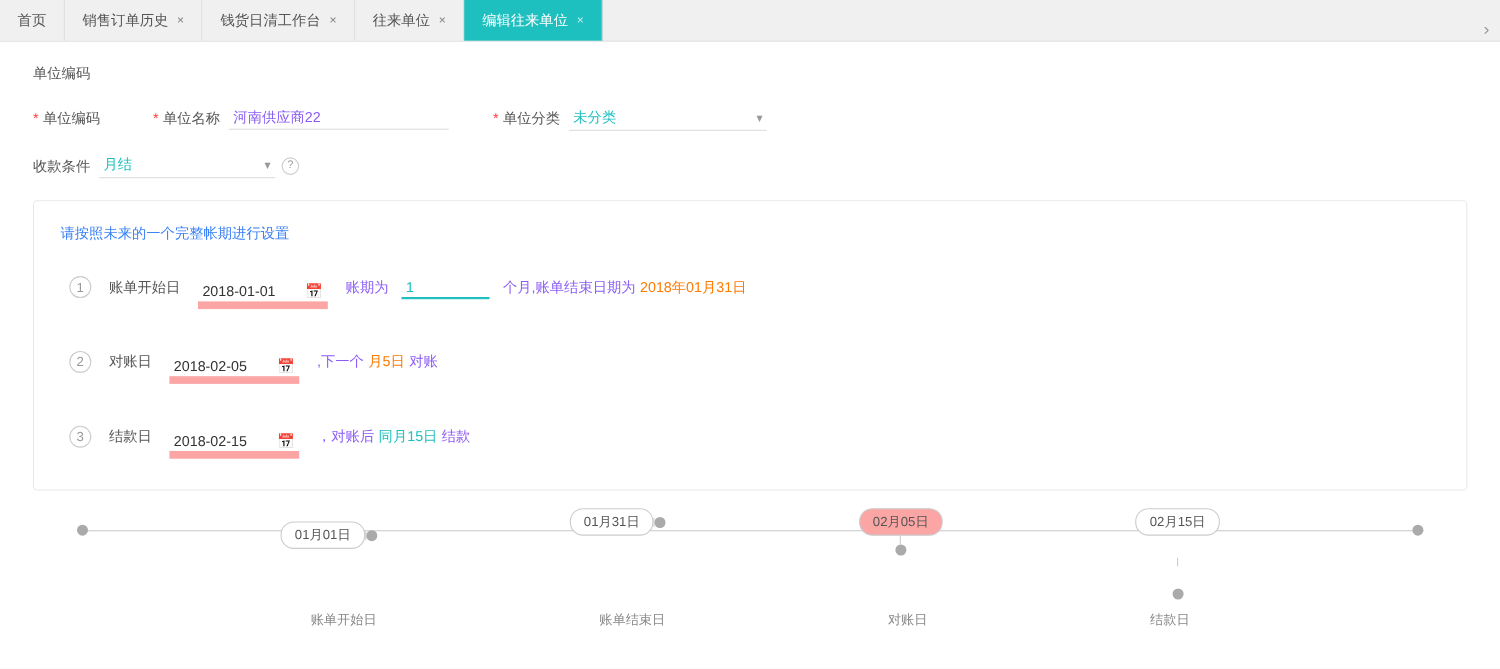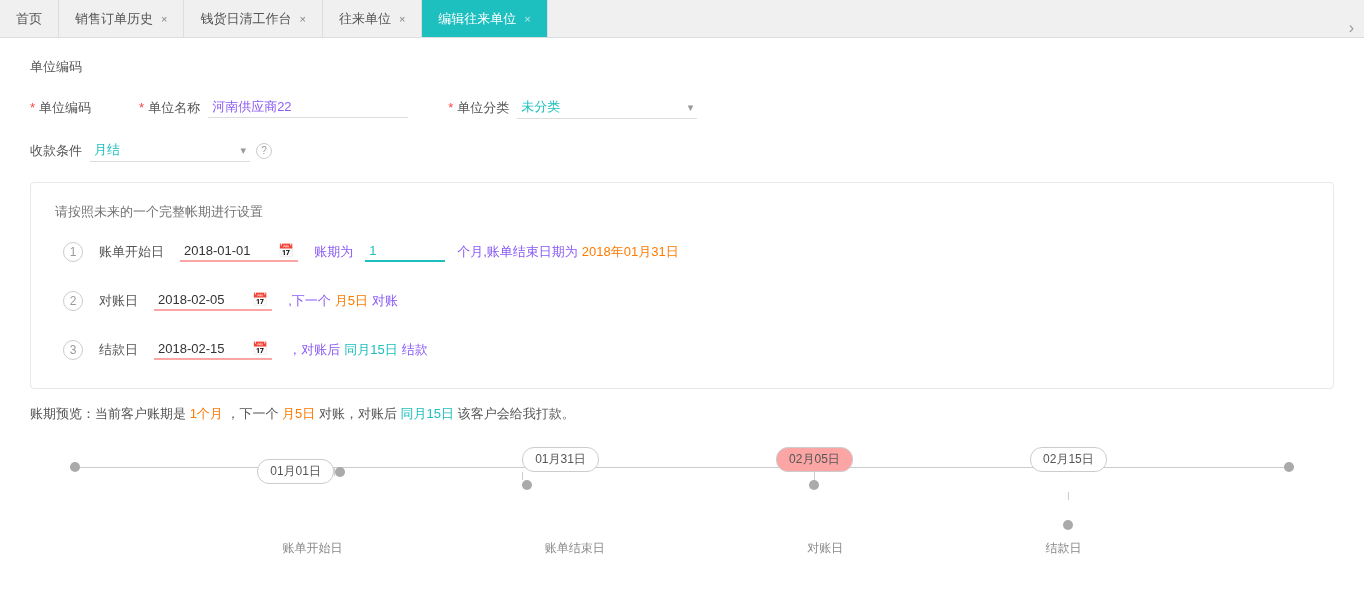--- a/index.html
+++ b/index.html
@@ -165,21 +165,21 @@
 
     
     .period-box {
       border: 1px solid #e8e8e8;
       border-radius: 4px;
       padding: 20px 24px;
       margin-bottom: 16px;
     }
     .period-title {
       font-size: 13px;
-      color: #737373;
+      color: #3b82f6;
       margin-bottom: 20px;
     }
 
     .period-row {
       display: flex;
       align-items: center;
       margin-bottom: 28px;
       padding-left: 8px;
     }
     .period-num {
@@ -196,23 +196,24 @@
       flex-shrink: 0;
     }
     .period-label {
       color: #555;
       margin-right: 16px;
       white-space: nowrap;
     }
     .date-input-wrap {
       display: flex;
       align-items: center;
-      border-bottom: 2px solid #fca5a5;
+      border-bottom: 7px solid #fca5a5;
       padding: 2px 4px;
       margin-right: 12px;
+      margin-top: 14px;
     }
     .date-input-wrap input {
       border: none;
       outline: none;
       font-size: 13px;
       color: #333;
       width: 90px;
     }
     .cal-icon {
       color: #aaa;
@@ -346,47 +347,38 @@
       <div class="date-input-wrap">
         <input type="text" style="width: 90px;" value="2018-02-15">
         <span class="cal-icon">📅</span>
       </div>
       <span class="period-text">，对账后</span>
       <span class="period-highlight-teal">同月15日</span>
       <span class="period-text">结款</span>
     </div>
   </div>
 
-  <div class="preview-text">
-    <span>账期预览：当前客户账期是</span>
-    <span class="period-highlight-orange">1个月</span>
-    <span>，下一个</span>
-    <span class="period-highlight-orange">月5日</span>
-    <span>对账，对账后</span>
-    <span class="period-highlight-teal">同月15日</span>
-    <span>该客户会给我打款。</span>
-  </div>
 
   <div style="position:relative; padding: 0 40px;">
 
     <div style="position:absolute; top: 20px; left: 40px; right: 40px; height:1px; background:#ccc; z-index:0;"></div>
 
     <div style="display:flex; align-items:flex-start; justify-content:space-between; position:relative; z-index:1;">
 
       <div style="display:flex;flex-direction:column;align-items:center;">
         <div style="width:10px;height:10px;border-radius:50%;background:#aaa;margin-top:15px;"></div>
       </div>
 
       <div style="display:flex;align-items:center;margin-top:12px;">
         <div style="background:#fff;border:1px solid #ccc;border-radius:12px;padding:3px 12px;font-size:12px;color:#555;">01月01日</div>
         <div style="width:1px;height:8px;background:#ccc;"></div>
         <div style="width:10px;height:10px;border-radius:50%;background:#aaa;"></div>
       </div>
 
-      <div style="display:flex;flex-direction:column;">
+      <div style="display:flex;flex-direction:row;align-items:center;">
         <div style="background:#fff;border:1px solid #ccc;border-radius:12px;padding:3px 12px;font-size:12px;color:#555;">01月31日</div>
         <div style="width:1px;height:8px;background:#ccc;"></div>
         <div style="width:10px;height:10px;border-radius:50%;background:#aaa;"></div>
       </div>
 
       <div style="display:flex;flex-direction:column;align-items:center;">
         <div style="background:#fca5a5;border:1px solid #ccc;border-radius:12px;padding:3px 12px;font-size:12px;color:#555;">02月05日</div>
         <div style="width:1px;height:8px;background:#ccc;"></div>
         <div style="width:10px;height:10px;border-radius:50%;background:#aaa;"></div>
       </div>

